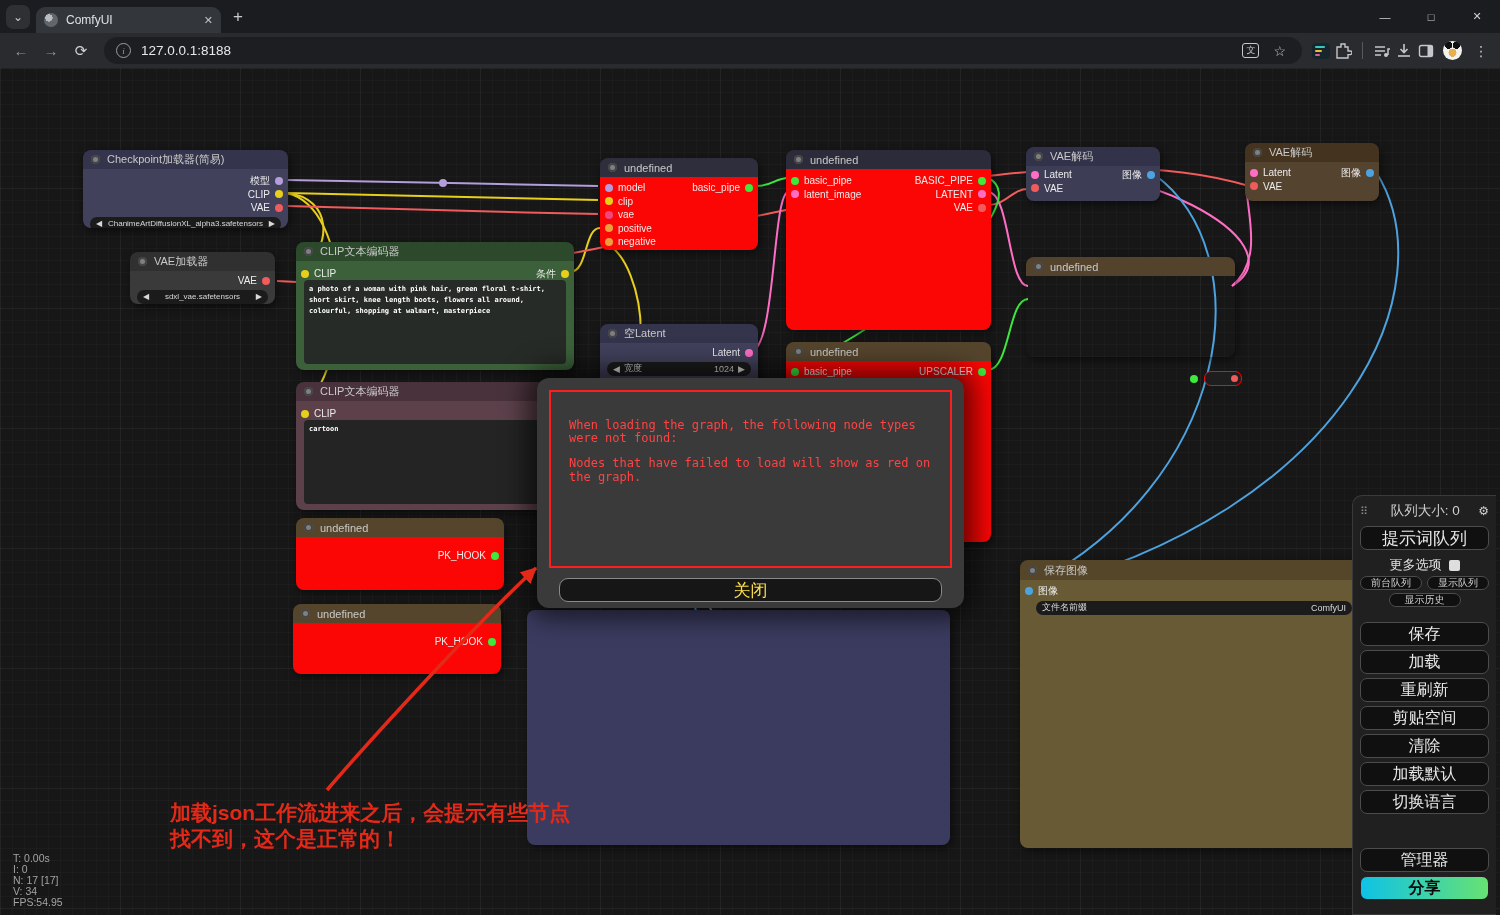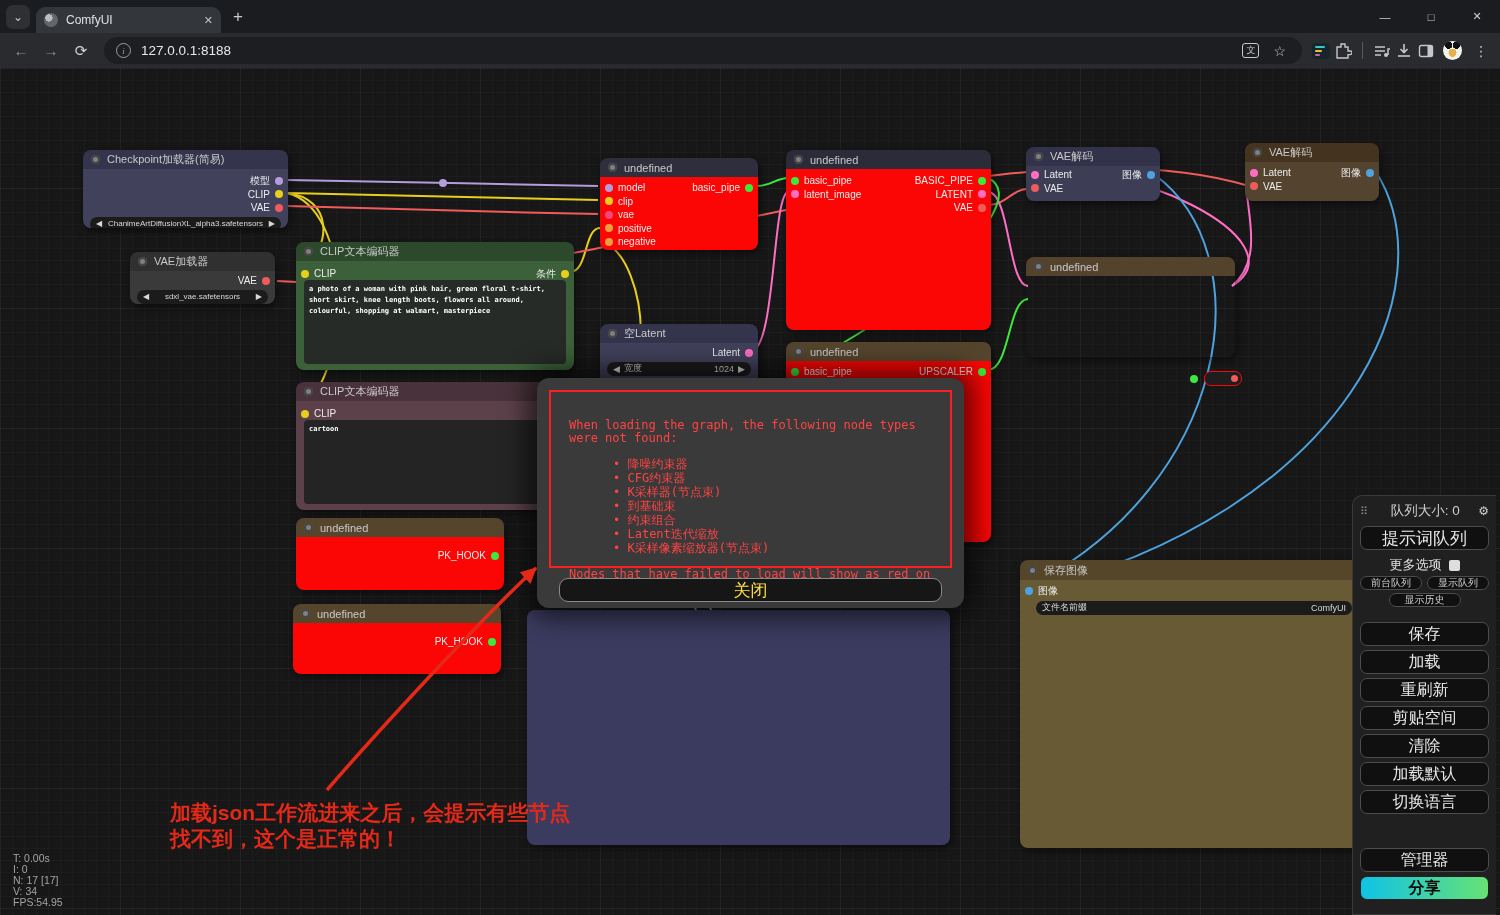--- a/index.html
+++ b/index.html
@@ -537,29 +537,20 @@
     <div>V: 34</div>
     <div>FPS:54.95</div>
   </div>
 
   <div class="anno" style="top:757px;">找不到，这个是正常的！</div>
   <div class="anno" style="top:731px;">加载json工作流进来之后，会提示有些节点</div>
 
   <div class="dialog">
     <div class="dlg-box">
       <div class="dlg-msg">When loading the graph, the following node types were not found:</div>
-      <ul class="dlg-list">
-        <li>降噪约束器</li>
-        <li>CFG约束器</li>
-        <li>K采样器(节点束)</li>
-        <li>到基础束</li>
-        <li>约束组合</li>
-        <li>Latent迭代缩放</li>
-        <li>K采样像素缩放器(节点束)</li>
-      </ul>
       <div class="dlg-footer">Nodes that have failed to load will show as red on the graph.</div>
     </div>
     <div class="dlg-close">关闭</div>
   </div>
 
   <svg width="1500" height="847" style="position:absolute;left:0;top:0;pointer-events:none;">
     <defs>
       <marker id="ah" markerUnits="userSpaceOnUse" markerWidth="20" markerHeight="16" refX="15" refY="8" orient="auto">
         <polygon points="0,0 16,8 0,16" fill="#e42918"></polygon>
       </marker>

